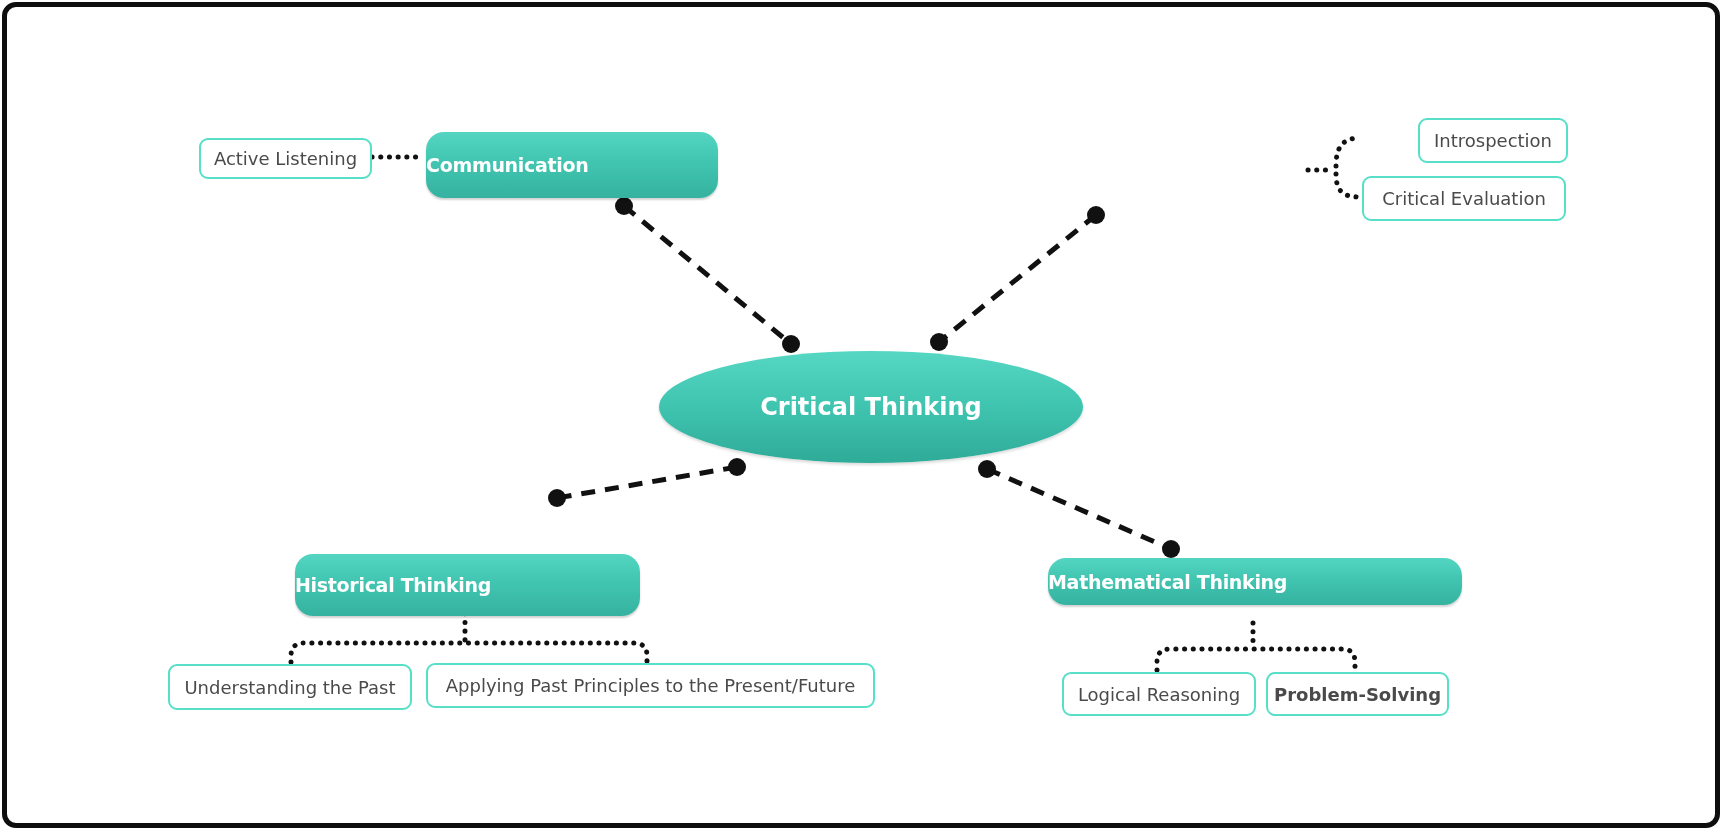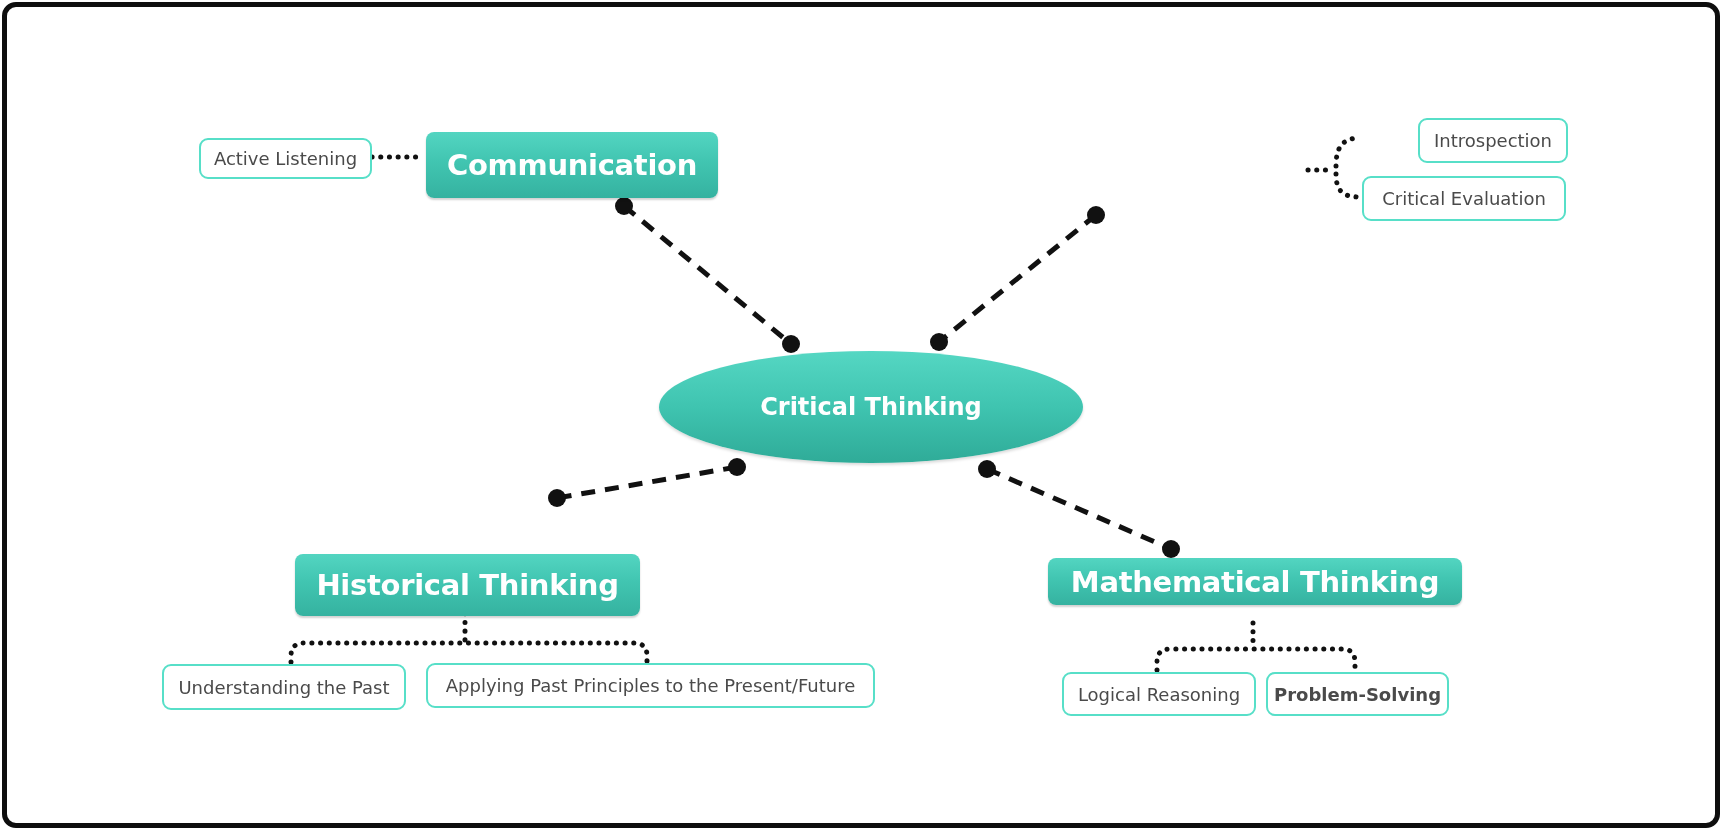--- a/index.html
+++ b/index.html
@@ -9,23 +9,23 @@
   }
   .frame{
     position:absolute;left:2px;top:2px;right:3px;bottom:3px;
     border:5px solid #0e0e0e;border-radius:14px;pointer-events:none;
   }
   svg.connectors{position:absolute;left:0;top:0;width:1723px;height:831px;}
   .dashed{stroke:#111111;stroke-width:5;fill:none;stroke-dasharray:14 10;}
   .dotted{stroke:#111111;stroke-width:5;fill:none;stroke-dasharray:0.1 8.6;stroke-linecap:round;}
   .enddot{fill:#111111;stroke:none;}
   .main-node{
-    position:absolute;display:flex;align-items:center;justify-content:center;
+    position:absolute;display:flex;align-items:center;justify-content:flex-start;
     background:linear-gradient(180deg,#53d5c1 0%,#41c5b1 45%,#35b2a0 100%);
-    border-radius:8px;color:#ffffff;font-weight:bold;font-size:29px;letter-spacing:-0.3px;
+    border-radius:18px;color:#ffffff;font-weight:bold;font-size:19px;letter-spacing:-0.3px;
     white-space:nowrap;box-shadow:0 2px 2px rgba(0,0,0,0.18);
   }
   .root-ellipse{
     position:absolute;display:flex;align-items:center;justify-content:center;
     background:linear-gradient(180deg,#55d7c3 0%,#3fc4b0 50%,#2fab98 100%);
     border-radius:50%;color:#ffffff;font-weight:bold;font-size:24px;
     white-space:nowrap;box-shadow:0 2px 3px rgba(0,0,0,0.15);
   }
   .leaf-node{
     position:absolute;display:flex;align-items:center;justify-content:center;
@@ -34,21 +34,21 @@
   }
   
   #node-communication{left:426px;top:132px;width:292px;height:66px;}
   #node-reflective{left:964px;top:129px;width:344px;height:71px;}
   #node-historical{left:295px;top:554px;width:345px;height:62px;}
   #node-mathematical{left:1048px;top:558px;width:414px;height:47px;}
   #node-root{left:659px;top:351px;width:424px;height:112px;}
   #leaf-active-listening{left:199px;top:138px;width:169px;height:37px;justify-content:center;}
   #leaf-introspection{left:1418px;top:118px;width:146px;height:41px;}
   #leaf-critical-evaluation{left:1362px;top:176px;width:200px;height:41px;}
-  #leaf-understanding{left:162px;top:664px;width:240px;height:42px;}
+  #leaf-understanding{left:168px;top:664px;width:240px;height:42px;}
   #leaf-applying{left:426px;top:663px;width:445px;height:41px;}
   #leaf-logical{left:1062px;top:672px;width:190px;height:40px;}
   #leaf-problem{left:1266px;top:672px;width:179px;height:40px;font-weight:bold;}
 </style>
 </head>
 <body>
 
 <div class="canvas">
 
   <svg class="connectors" viewBox="0 0 1723 831">

